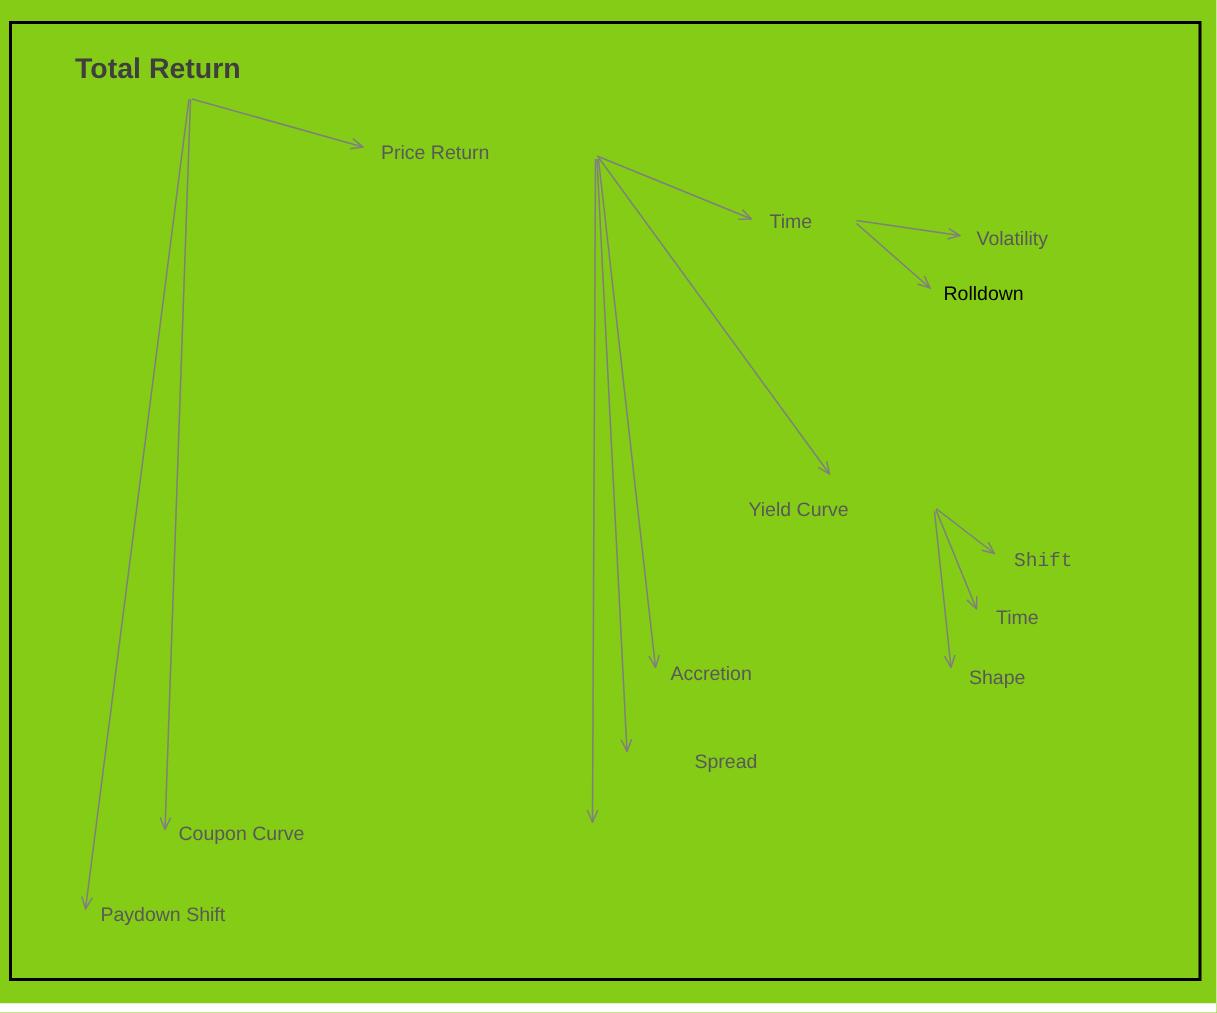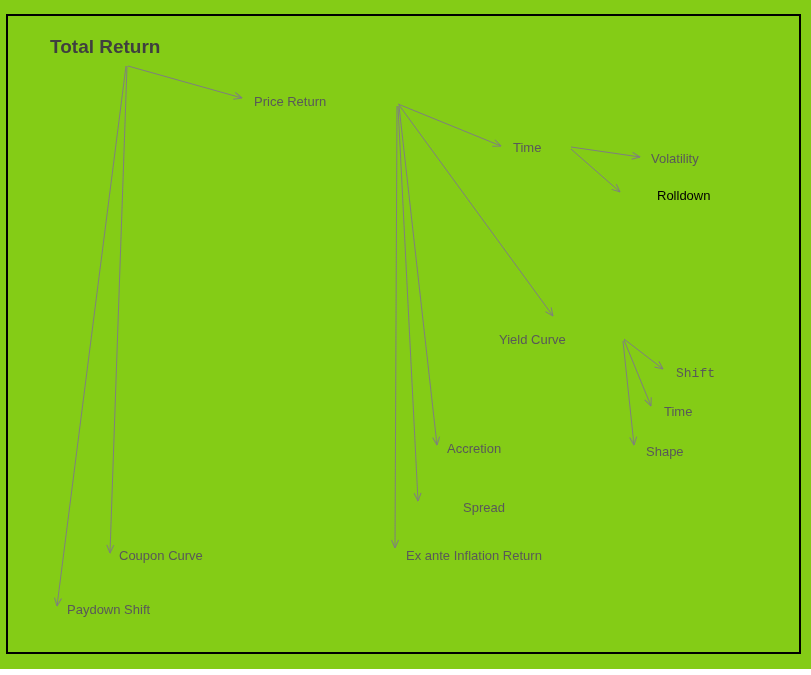--- a/index.html
+++ b/index.html
@@ -37,21 +37,21 @@
     color: #3f3f3f;
   }
   .node-label.emphasis {
     color: #000000;
   }
   
   .pos-title          { left: 50px;  top: 36px;  }
   .pos-price-return   { left: 254px; top: 92px;  }
   .pos-time           { left: 513px; top: 138px; }
   .pos-accretion      { left: 651px; top: 149px; }
-  .pos-rolldown       { left: 629px; top: 186px; margin-left: 28px; }
+  .pos-rolldown       { left: 629px; top: 186px; }
   .pos-yield-curve    { left: 499px; top: 330px; }
   .pos-shift          { left: 676px; top: 364px; font-family: Liberation Mono, monospace; }
   .pos-twist          { left: 664px; top: 402px; }
   .pos-shape          { left: 646px; top: 442px; }
   .pos-volatility     { left: 447px; top: 439px; }
   .pos-spread         { left: 427px; top: 498px; margin-left: 36px; }
   .pos-ex-ante        { left: 406px; top: 546px; }
   .pos-coupon-return  { left: 119px; top: 546px; }
   .pos-paydown-return { left: 67px;  top: 600px; }
 </style>
@@ -89,17 +89,16 @@
   <span class="node-label pos-price-return">Price Return</span>
   <span class="node-label pos-time">Time</span>
   <span class="node-label pos-accretion">Volatility</span>
   <span class="node-label emphasis pos-rolldown">Rolldown</span>
   <span class="node-label pos-yield-curve">Yield Curve</span>
   <span class="node-label pos-shift">Shift</span>
   <span class="node-label pos-twist">Time</span>
   <span class="node-label pos-shape">Shape</span>
   <span class="node-label pos-volatility">Accretion</span>
   <span class="node-label pos-spread">Spread</span>
-  <span class="node-label pos-ex-ante">Ex ante Inflation Return</span>
   <span class="node-label pos-coupon-return">Coupon Curve</span>
   <span class="node-label pos-paydown-return">Paydown Shift</span>
 
 </div>
 
 </body></html>

